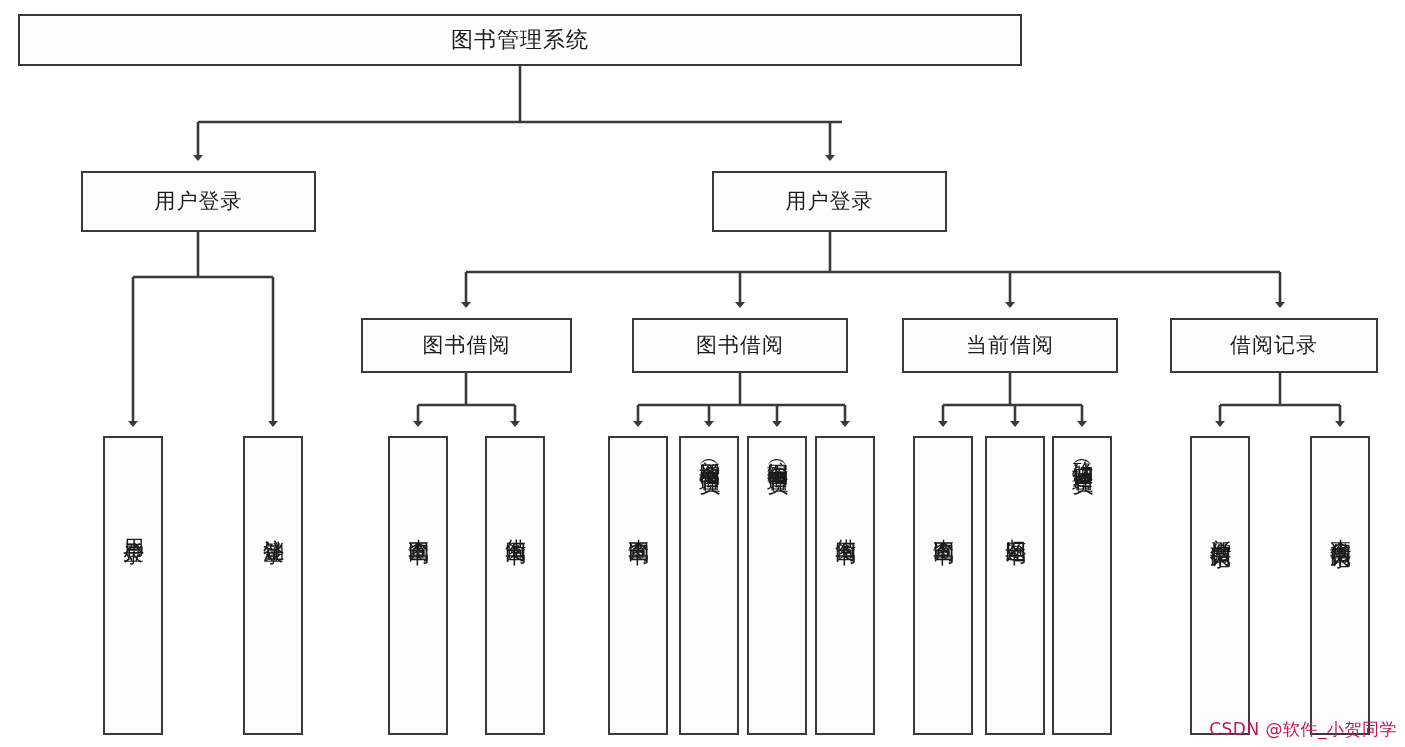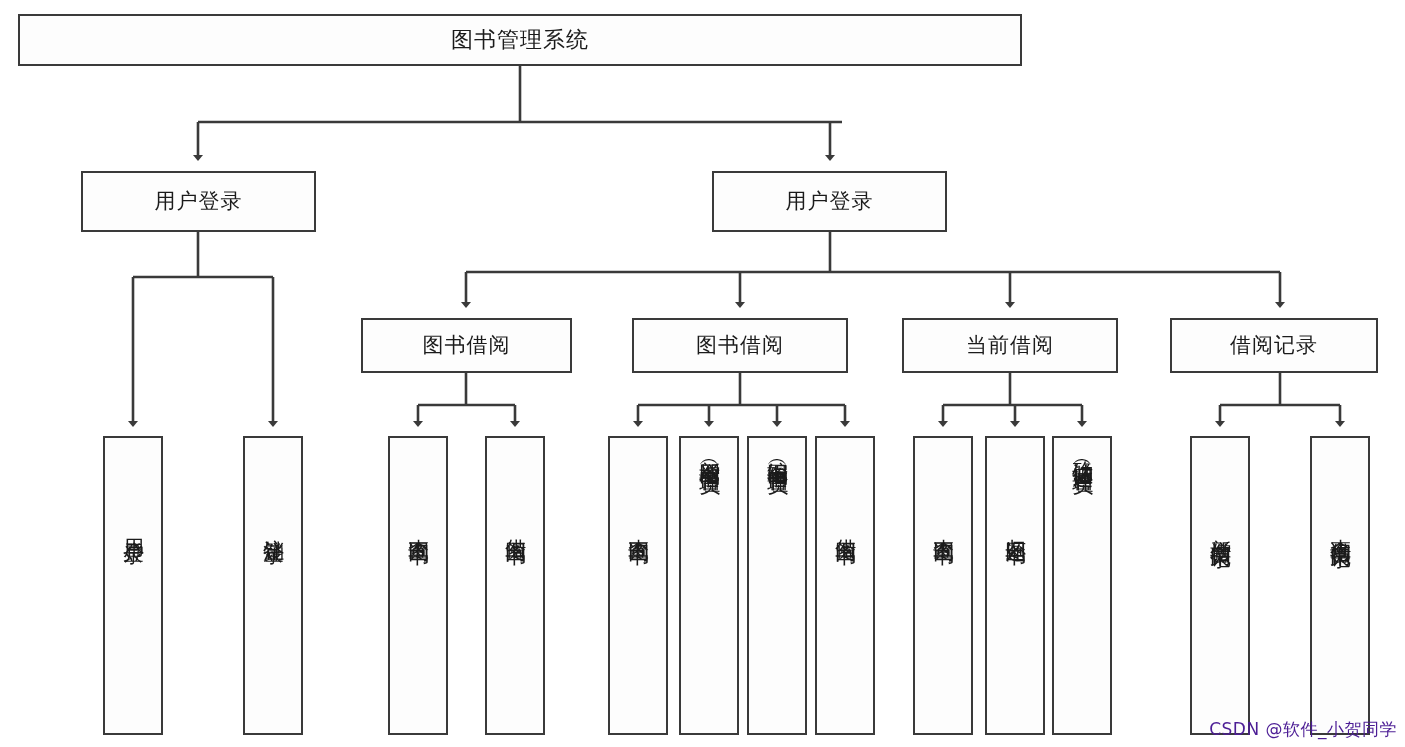--- a/index.html
+++ b/index.html
@@ -60,21 +60,21 @@
     color: #1b1b1b;
   }
   .leaf-mid .vtext {
     margin-top: 78px;
   }
   .watermark {
     position: absolute;
     right: 8px;
     bottom: 6px;
     font-size: 17px;
-    color: #4c1d95;
+    color: #be185d;
     letter-spacing: 0.5px;
     white-space: nowrap;
   }
 </style>
 </head>
 <body>
 
 <div id="canvas">
 
   <svg class="wires" viewBox="0 0 1405 747" xmlns="http://www.w3.org/2000/svg">

